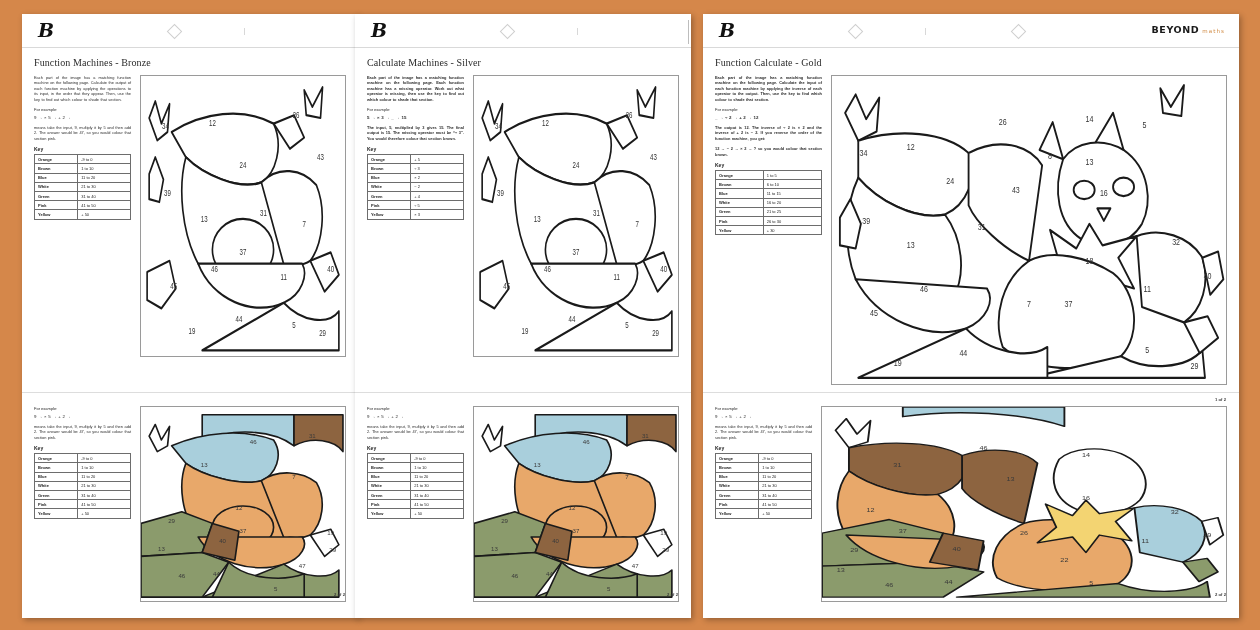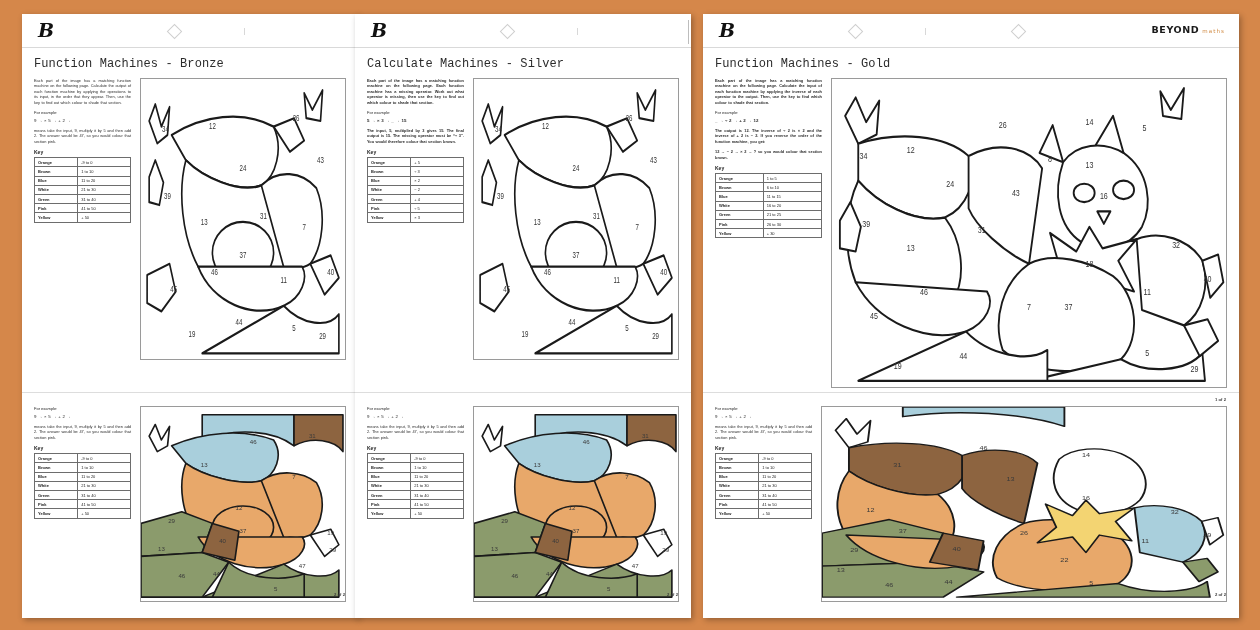--- a/index.html
+++ b/index.html
@@ -57,22 +57,22 @@
     letter-spacing: .6px; color: #1a1a1a;
   }
   .brand-sub {
     font-family: "DejaVu Sans", sans-serif;
     font-size: 5.5px; letter-spacing: 1.1px; color: #d08a42;
   }
 
   
   .ws { position: relative; padding: 9px 12px 0 12px; }
   .ws-title {
-    font-family: Liberation Mono, monospace;
-    font-size: 12px; color: #2b2b2b; margin-bottom: 7px;
+    font-family: Liberation Serif, serif;
+    font-size: 10px; color: #2b2b2b; margin-bottom: 7px;
     letter-spacing: .1px;
   }
   .ws-cols { display: flex; gap: 9px; }
 
   .ws-left { width: 97px; flex: 0 0 97px; }
   .ws-left.wide { width: 107px; flex: 0 0 107px; }
 
   .para {
     font-size: 3.9px; line-height: 5.4px;
     color: #2a2a2a; text-align: justify;
@@ -480,21 +480,21 @@
     <div class="hdr-hole" style="left:147px"></div>
     <div class="hdr-tick" style="left:222px"></div>
     <div class="hdr-hole" style="left:310px"></div>
     <div class="brand">
       <span class="brand-main">BEYOND</span>
       <span class="brand-sub">maths</span>
     </div>
   </div>
 
   <div class="ws" style="height:352px">
-    <div class="ws-title">Function Machines - Gold</div>
+    <div class="ws-title">Function Calculate - Gold</div>
     <div class="ws-cols">
       <div class="ws-left wide">
         <div class="para b">Each part of the image has a matching function machine on the following page. Calculate the input of each function machine by applying the inverse of each operator to the output. Then, use the key to find which colour to shade that section.</div>
         <div class="lbl">For example:</div>
         <div class="eq b">_ → ÷ 2 → + 2 → 12</div>
         <div class="para b">The output is 12. The inverse of ÷ 2 is × 2 and the inverse of + 2 is − 2. If you reverse the order of the function machine, you get:</div>
         <div class="para b">12 → − 2 → × 2 → ? so you would colour that section brown.</div>
         <div class="key-h">Key</div>
         <table class="key">
           <tbody>

